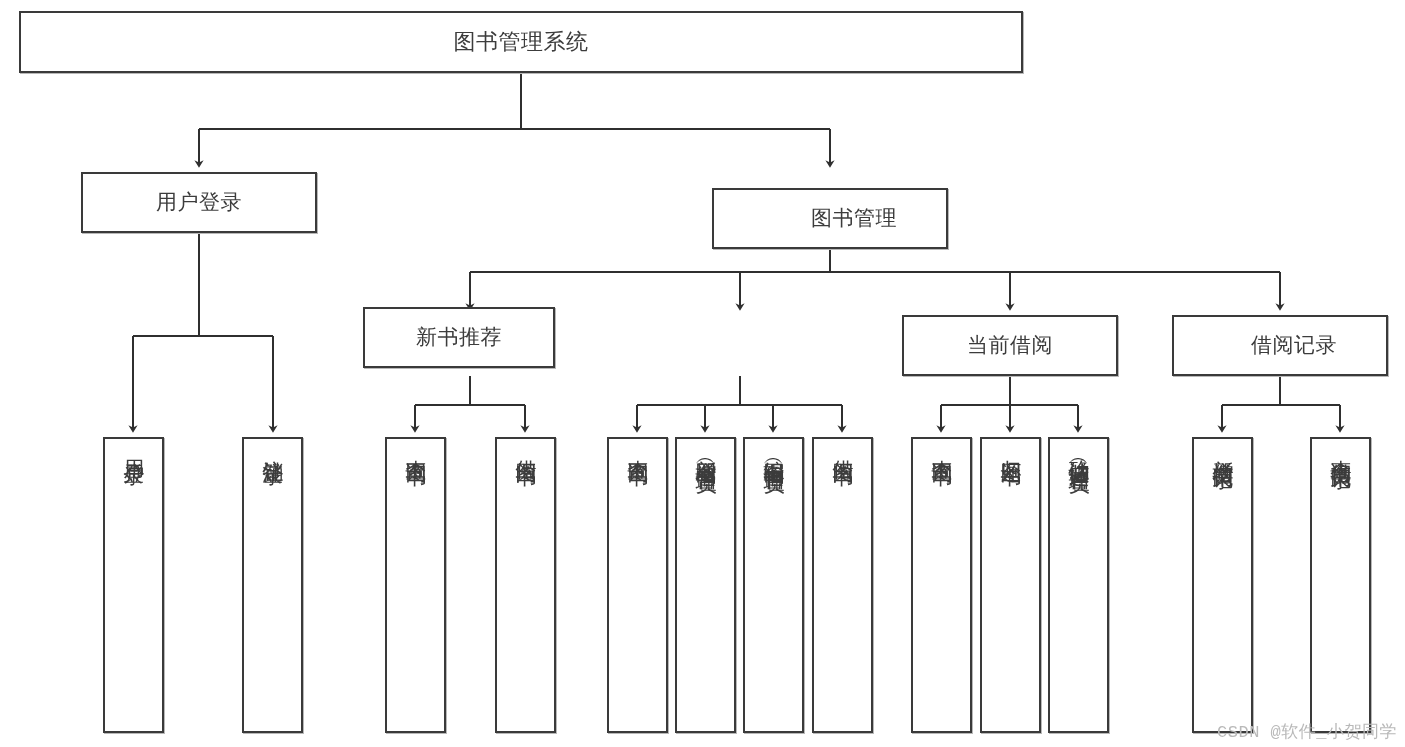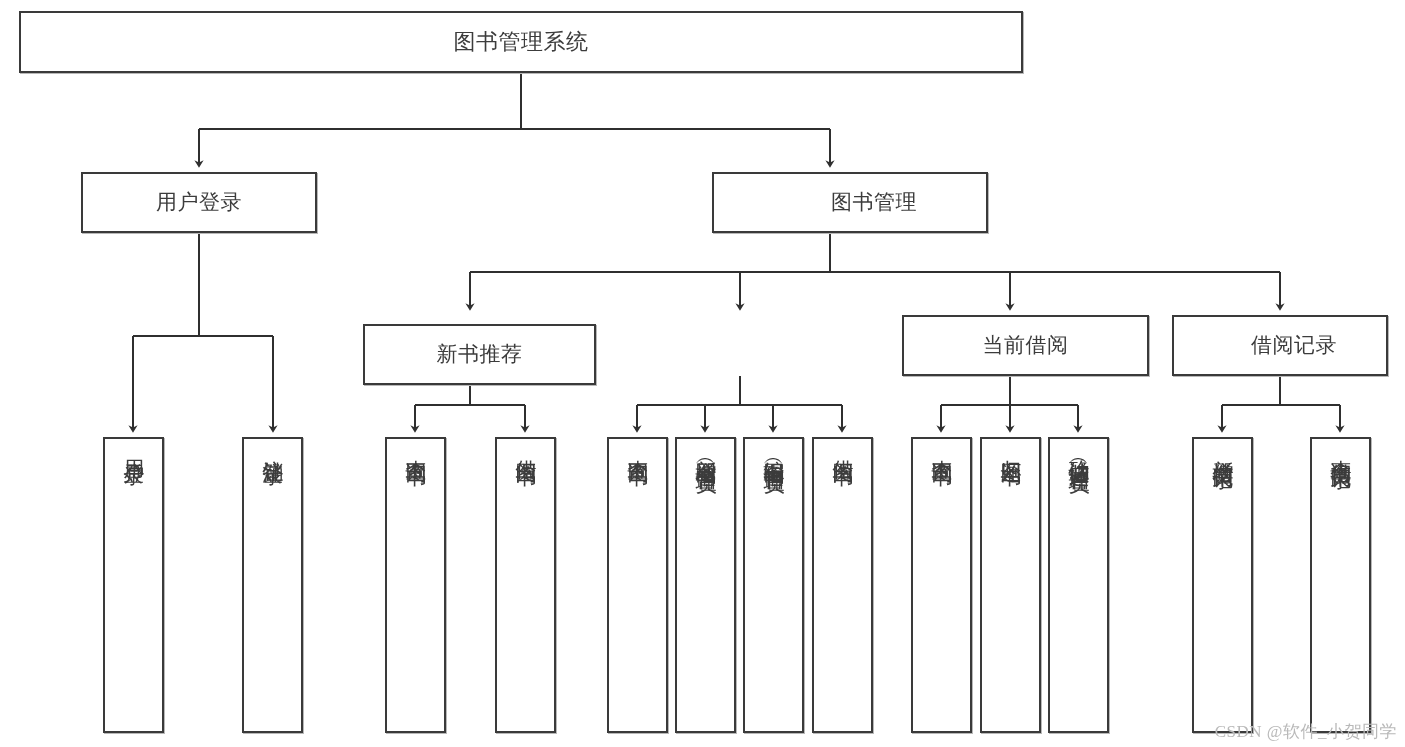--- a/index.html
+++ b/index.html
@@ -61,21 +61,21 @@
   .node.root .label { font-size: 22px; }
 
   #watermark {
     position: absolute;
     right: 8px;
     bottom: 4px;
     font-size: 17px;
     color: #b9b9b9;
     letter-spacing: 0.5px;
     white-space: nowrap;
-    font-family: Liberation Serif, serif;
+    font-family: Liberation Mono, monospace;
   }
 </style>
 </head>
 <body>
 
 <div id="canvas">
 
   <svg class="edges" viewBox="0 0 1405 747" xmlns="http://www.w3.org/2000/svg">
     <defs>
       <marker id="arrow" markerWidth="10" markerHeight="10" refX="4.2" refY="5" orient="auto" markerUnits="userSpaceOnUse">
@@ -128,28 +128,28 @@
     </g>
   </svg>
 
   <div class="node horizontal root" style="left:19px; top:11px; width:1004px; height:62px;">
     <span class="label">图书管理系统</span>
   </div>
 
   <div class="node horizontal" style="left:81px; top:172px; width:236px; height:61px;">
     <span class="label">用户登录</span>
   </div>
-  <div class="node horizontal" style="left:712px; top:172px; width:276px; height:61px;padding-left:48px;">
+  <div class="node horizontal" style="left:712px; top:188px; width:236px; height:61px;padding-left:48px;">
     <span class="label">图书管理</span>
   </div>
 
-  <div class="node horizontal" style="left:363px; top:324px; width:233px; height:61px;">
+  <div class="node horizontal" style="left:363px; top:307px; width:192px; height:61px;">
     <span class="label">新书推荐</span>
   </div>
-  <div class="node horizontal" style="left:902px; top:315px; width:247px; height:61px;">
+  <div class="node horizontal" style="left:902px; top:315px; width:216px; height:61px;">
     <span class="label">当前借阅</span>
   </div>
   <div class="node horizontal" style="left:1172px; top:315px; width:216px; height:61px;padding-left:28px;">
     <span class="label">借阅记录</span>
   </div>
 
   <div class="node vertical" style="left:103px; top:437px; width:61px; height:296px;">
     <span class="label">用户登录</span>
   </div>
   <div class="node vertical" style="left:242px; top:437px; width:61px; height:296px;">

